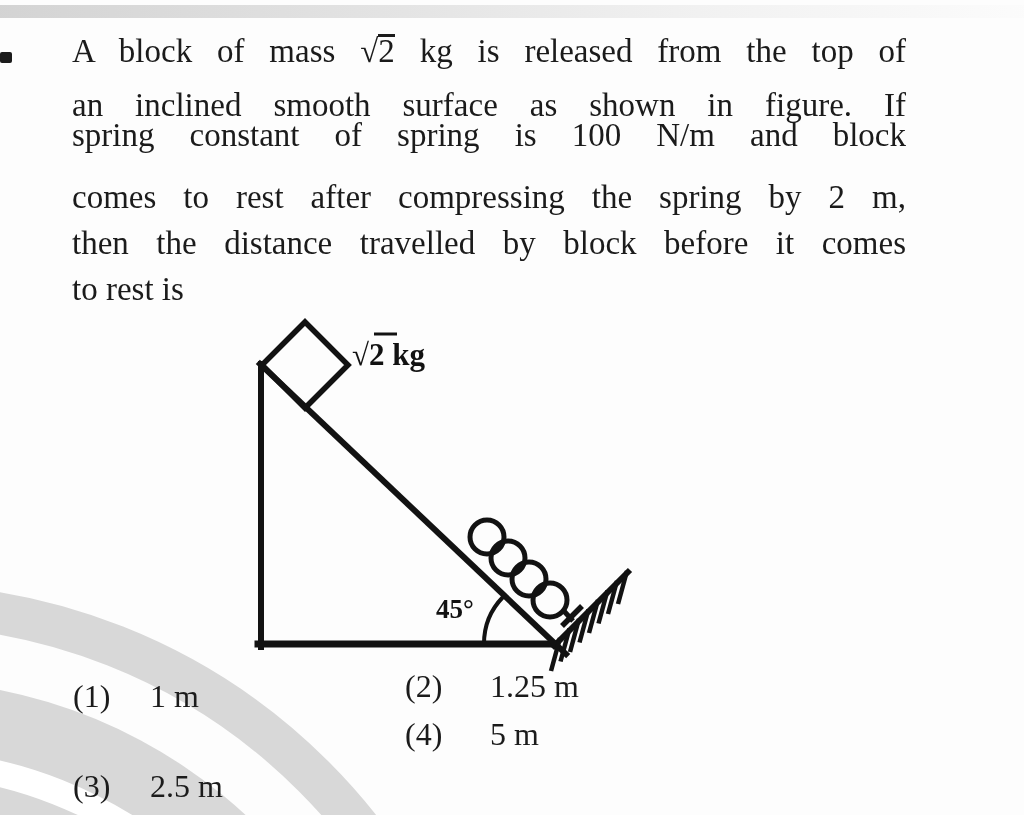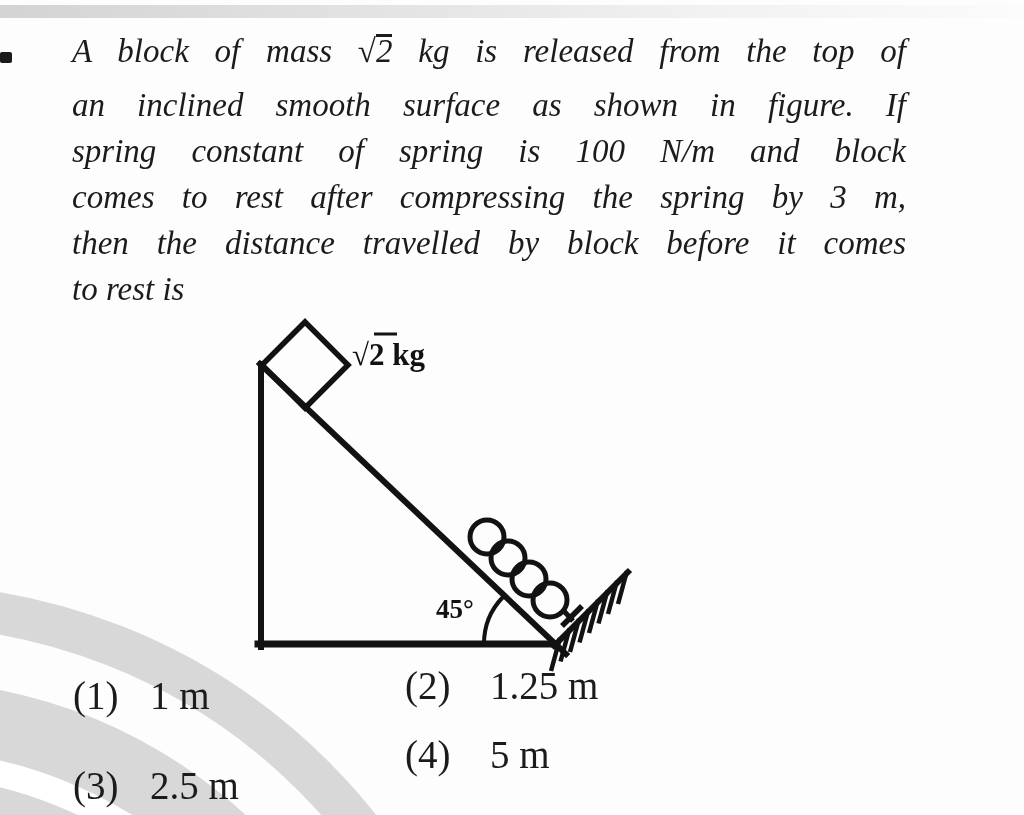--- a/index.html
+++ b/index.html
@@ -21,31 +21,30 @@
   .qdot {
     position: absolute; left: 0; top: 52px; width: 12px; height: 11px;
     background: #1b1b1b; border-radius: 2px;
   }
   
   .qline {
     position: absolute; left: 72px; width: 834px;
     font-size: 33px; line-height: 46px;
     text-align: justify; text-align-last: justify;
     white-space: normal;
-    font-style: italic;
   }
   .qline.last { text-align: right; text-align-last: left; }
   .radicand {
     display: inline-block; line-height: 0.8;
     border-top: 3px solid #1b1b1b; padding-top: 1px;
   }
   
   .fig-svg { position: absolute; left: 0; top: 0; }
   
-  .opt { position: absolute; font-size: 39px; line-height: 36px; white-space: nowrap; }
+  .opt { position: absolute; font-size: 32px; line-height: 36px; white-space: nowrap; }
   .opt .num  { display: inline-block; width: 77px; }
   .opt.col2 .num { width: 85px; }
 </style>
 </head>
 <body>
 
 <div class="scan-stripe"></div>
 <div class="qdot"></div>
 
 <svg class="fig-svg" width="1024" height="815" viewBox="0 0 1024 815">
@@ -90,32 +89,32 @@
       <line x1="607.5" y1="590.5" x2="598.5" y2="623.5"></line>
       <line x1="617" y1="581" x2="608" y2="614"></line>
       <line x1="627" y1="571" x2="618" y2="604"></line>
     </g>
   </g>
 </svg>
 
 <div>
   <div class="qline" style="top:28px"><span>A block of mass </span><span><span>√</span><span class="radicand">2</span></span><span> kg is released from the top of</span></div>
   <div class="qline" style="top:82px">an inclined smooth surface as shown in figure. If</div>
-  <div class="qline" style="top:128px">spring constant of spring is 100 N/m and block</div>
-  <div class="qline" style="top:174px">comes to rest after compressing the spring by 3 m,</div>
+  <div class="qline" style="top:112px">spring constant of spring is 100 N/m and block</div>
+  <div class="qline" style="top:174px">comes to rest after compressing the spring by 2 m,</div>
   <div class="qline" style="top:220px">then the distance travelled by block before it comes</div>
   <div class="qline last" style="top:266px">to rest is</div>
 </div>
 
 <div>
   <div class="opt" style="left:73px;  top:678px">
     <span class="num">(1)</span><span>1 m</span>
   </div>
   <div class="opt col2" style="left:405px; top:668px">
     <span class="num">(2)</span><span>1.25 m</span>
   </div>
   <div class="opt" style="left:73px;  top:768px">
     <span class="num">(3)</span><span>2.5 m</span>
   </div>
-  <div class="opt col2" style="left:405px; top:737px">
+  <div class="opt col2" style="left:405px; top:716px">
     <span class="num">(4)</span><span>5 m</span>
   </div>
 </div>
 
 </body></html>

